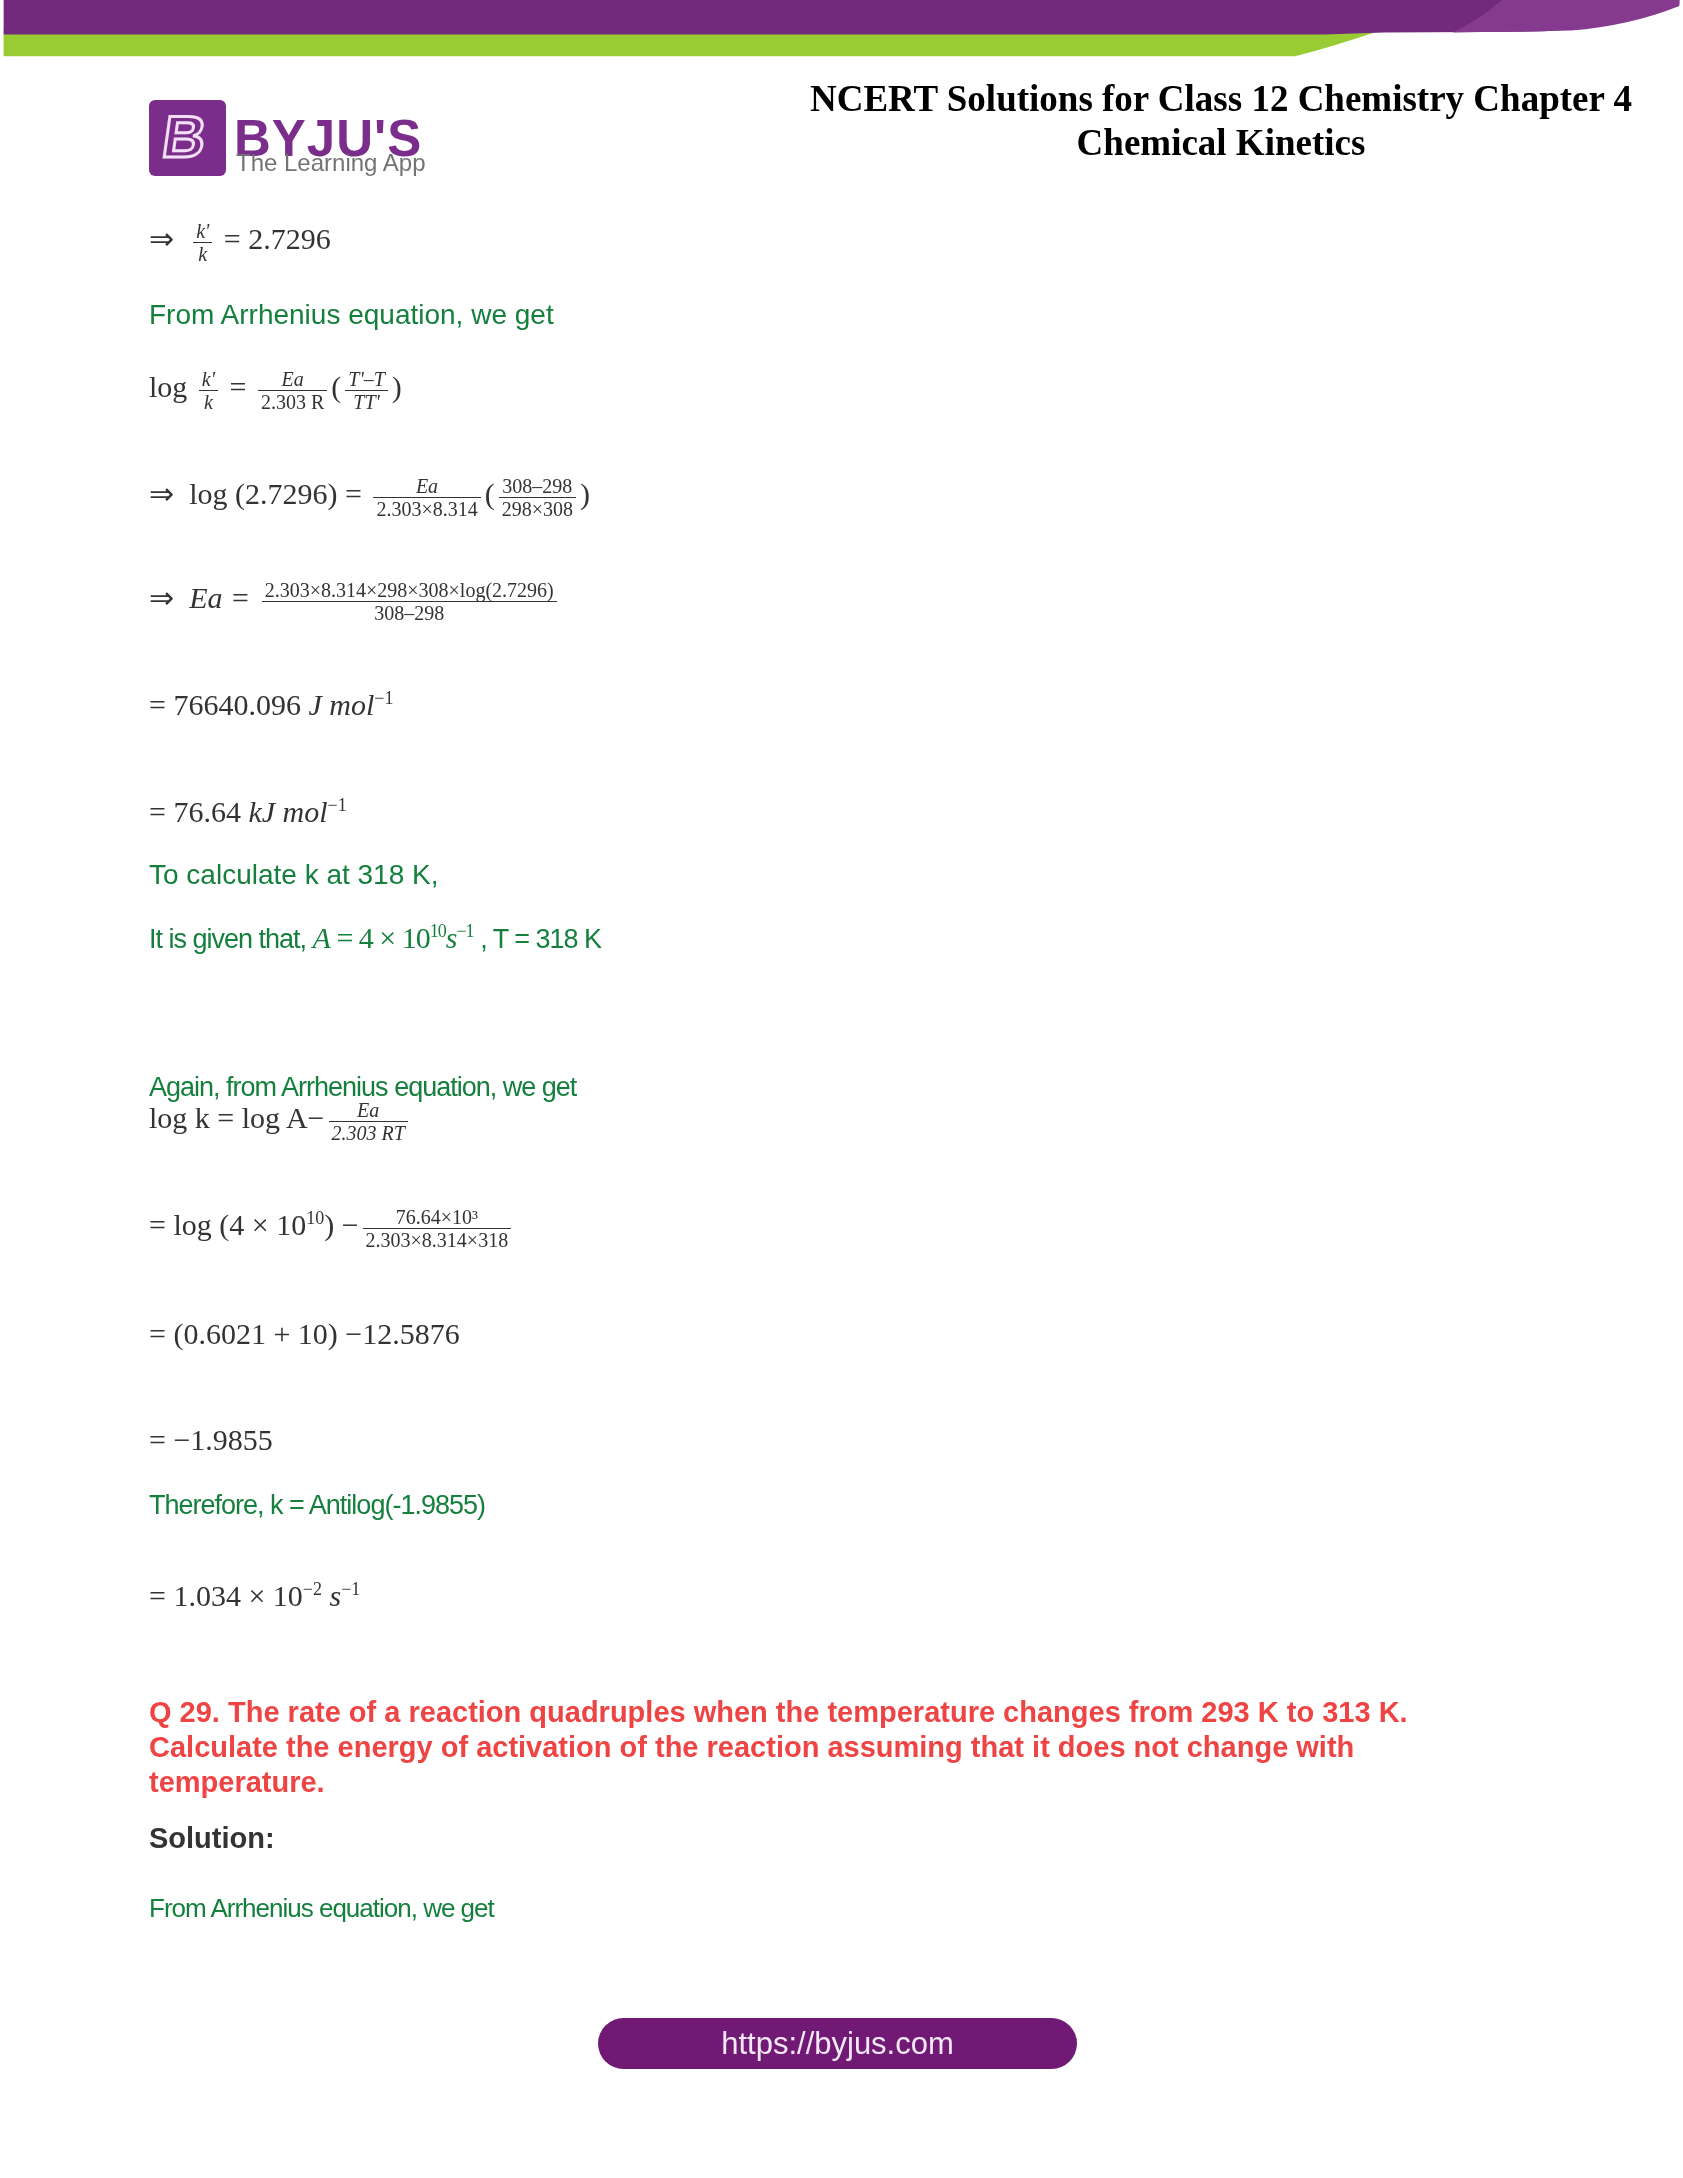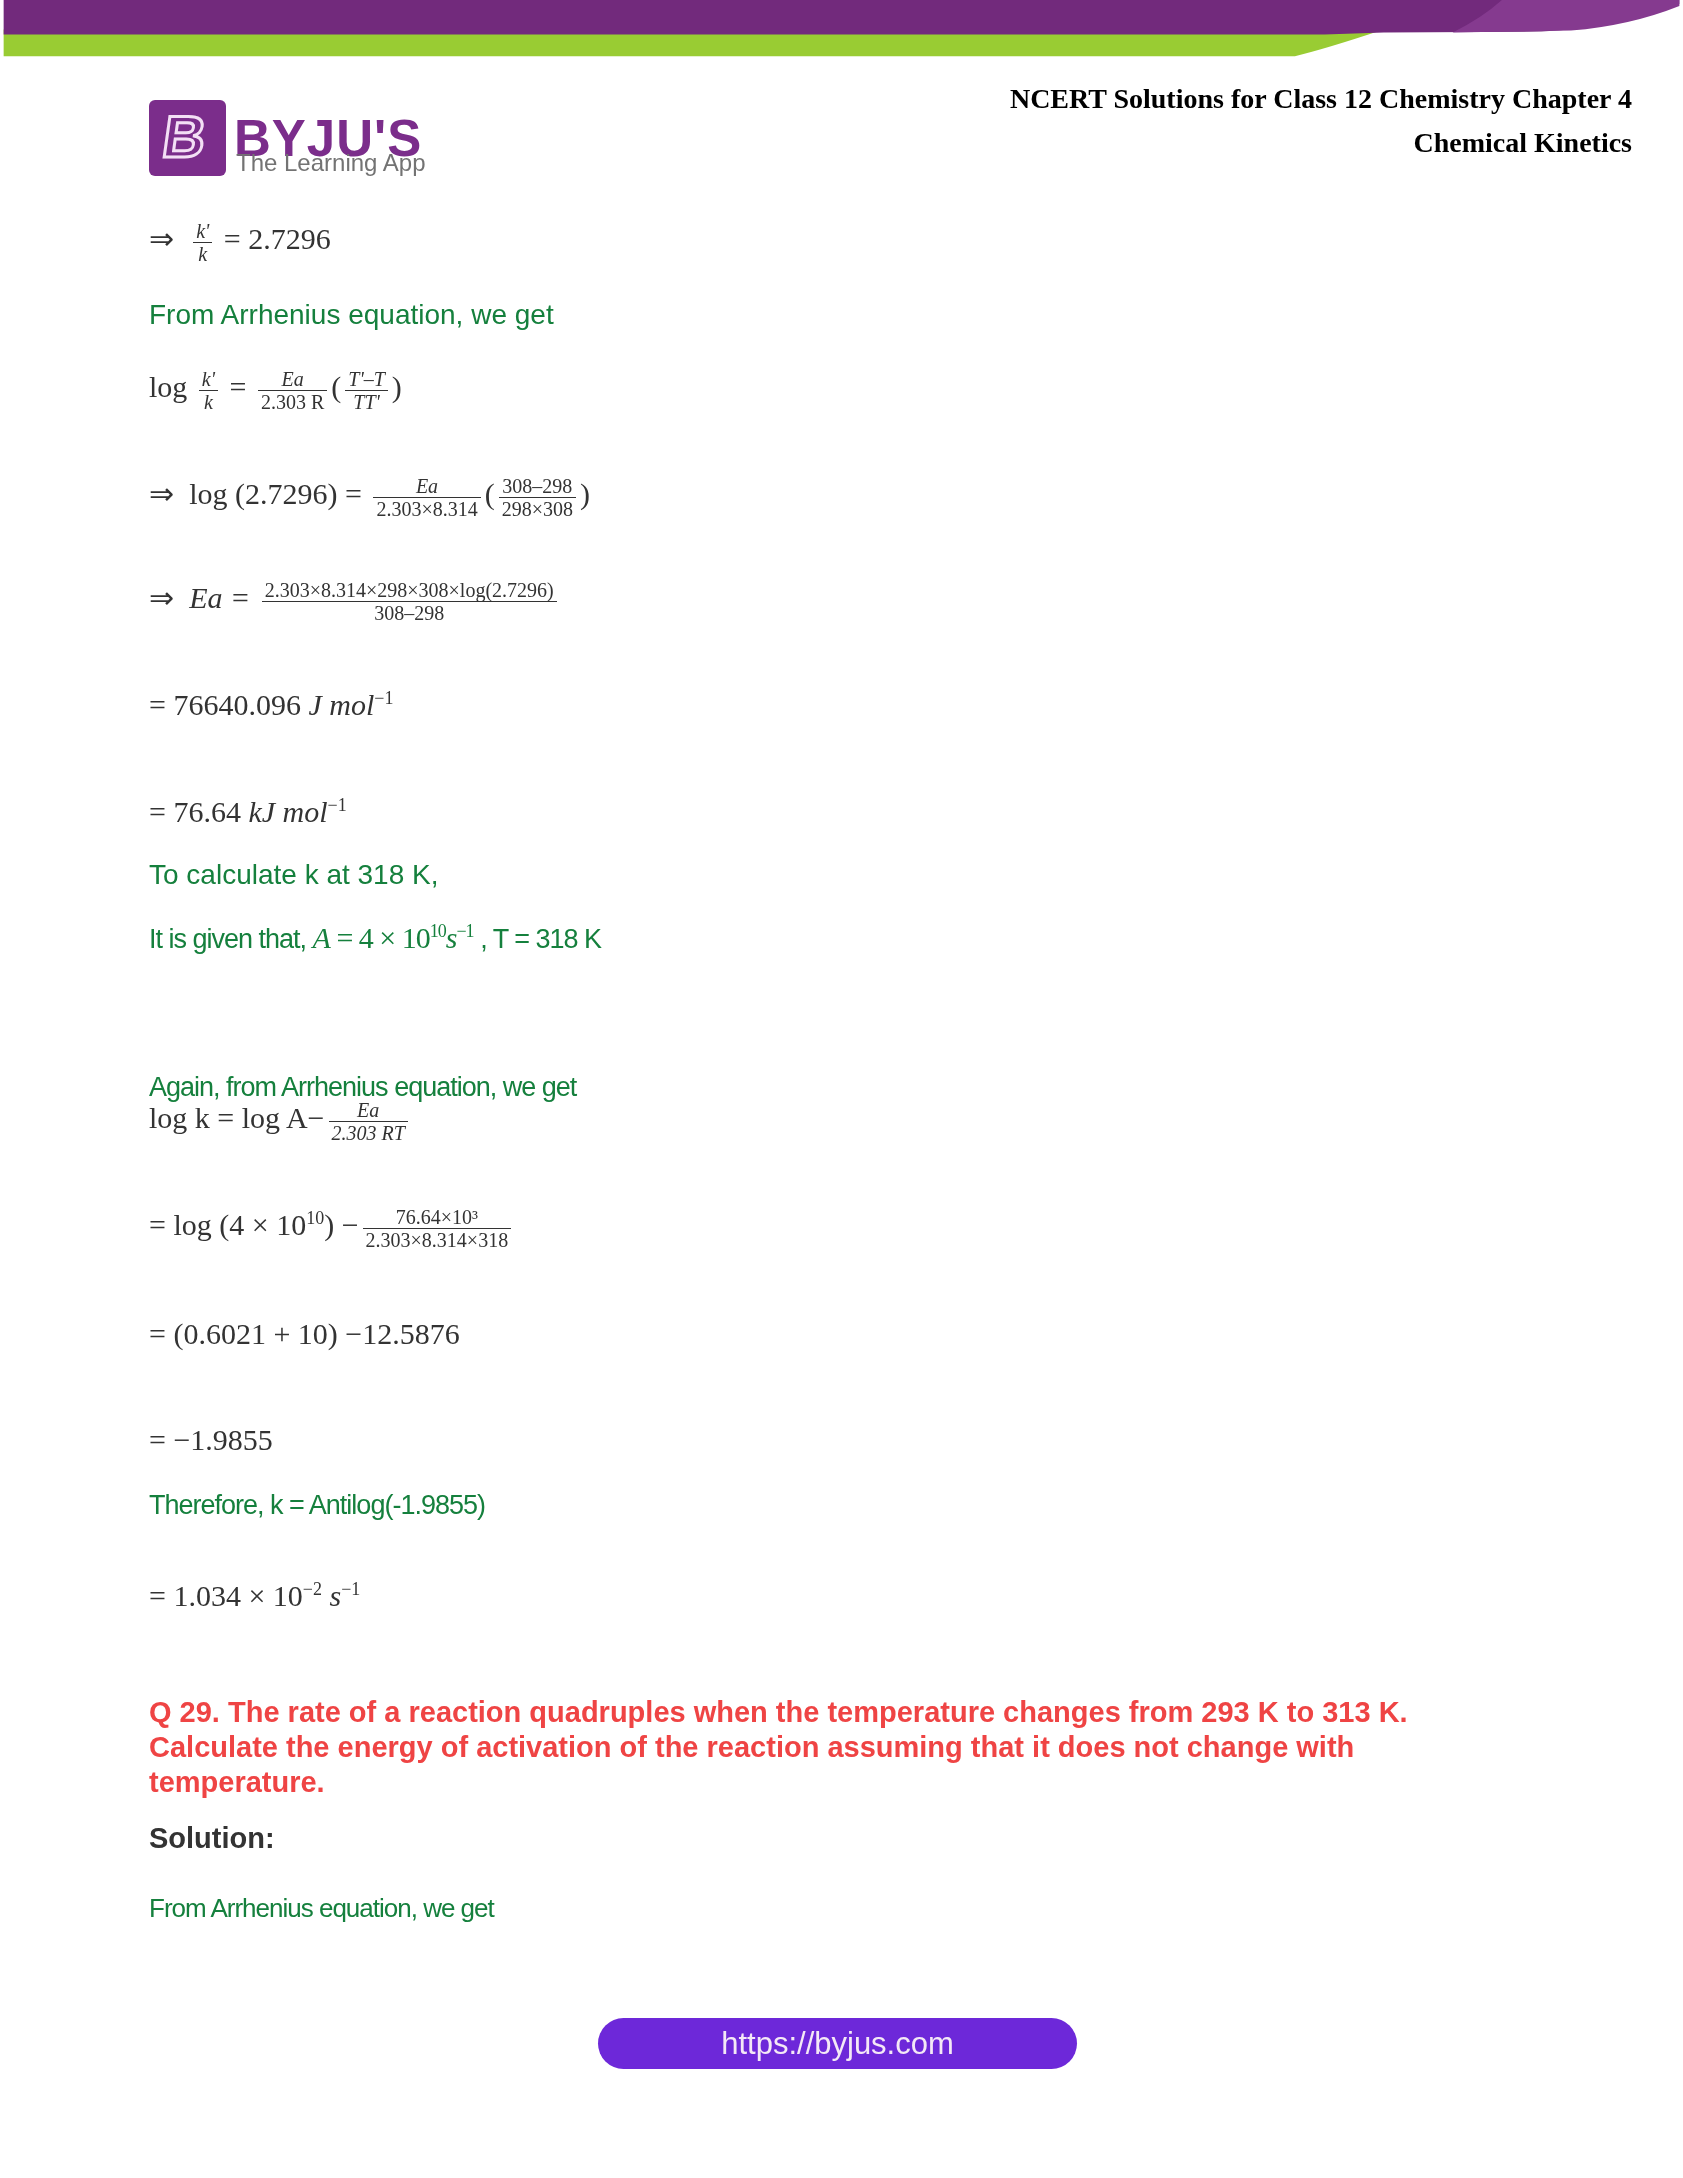--- a/index.html
+++ b/index.html
@@ -4,34 +4,34 @@
 <style>
   html, body { margin:0; padding:0; }
   body { width:1683px; height:2178px; position:relative; background:#ffffff; overflow:hidden;
          font-family:"Liberation Sans", sans-serif; color:#222; }
   .hdr-svg { position:absolute; left:0; top:0; }
   .logo-box { position:absolute; left:149px; top:100px; width:77px; height:76px; background:#7b2d8b; border-radius:6px; }
   .logo-b { position:absolute; left:14px; top:8px; font-family:"Liberation Sans", sans-serif; font-weight:bold;
             font-size:59px; color:#7b2d8b; -webkit-text-stroke:3px #f3dff5; transform:skewX(-8deg); line-height:59px; }
   .logo-word { position:absolute; left:234px; top:97px; font-size:51px; font-weight:bold; color:#7b2d8b; letter-spacing:1px; line-height:51px;margin-top:16px; }
   .logo-tag { position:absolute; left:236px; top:150px; font-size:24px; color:#737373; line-height:26px; }
-  .doc-title { position:absolute; right:51px; top:77px; text-align:right; font-family:"Liberation Serif", serif;
-               font-weight:bold; font-size:28px; line-height:44px; color:#000; }
+  .doc-title { position:absolute; right:51px; top:77px; text-align:center; font-family:"Liberation Serif", serif;
+               font-weight:bold; font-size:37px; line-height:44px; color:#000; }
   .m { position:absolute; left:149px; font-family:"Liberation Serif", serif; font-size:30px; color:#333; white-space:nowrap; }
   .t { position:absolute; left:149px; font-family:"Liberation Sans", sans-serif; font-size:28px; color:#15803d; white-space:nowrap;text-align:right; }
   .t.narrow { letter-spacing:-1px; font-size:27px; }
   .frac { display:inline-block; vertical-align:middle; text-align:center; font-size:20px; line-height:22px; margin:0 4px; }
   .frac .num { display:block; border-bottom:1.5px solid #333; padding:0 3px; }
   .frac .den { display:block; padding:0 3px; }
   i { font-style:italic; }
   sup { font-size:18px; }
   .q { position:absolute; left:149px; top:1695px; width:1366px; font-family:"Liberation Sans", sans-serif; font-weight:bold;
        font-size:29px; line-height:35px; color:#ef4444; }
   .sol { position:absolute; left:149px; top:1822px; font-weight:bold; font-size:29px; color:#333; }
-  .url-btn { position:absolute; left:598px; top:2018px; width:479px; height:51px; background:#6d28d9; border-radius:26px;
+  .url-btn { position:absolute; left:598px; top:2018px; width:479px; height:51px; background:#701a75; border-radius:26px;
              color:#f4e8f6; font-size:31px; line-height:51px; text-align:center; }
 </style>
 </head>
 <body>
 
 <svg class="hdr-svg" width="1683" height="69" viewBox="0 0 1700 70">
   <path d="M0 30 L1400 30 Q1340 50 1310 57 L0 57 Z" fill="#99cc33"></path>
   <path d="M0 0 L1700 0 L1700 4 Q1640 28 1560 32 L1400 33 Q1370 34 1340 35 L0 35 Z" fill="#722a7c"></path>
   <path d="M1520 0 L1700 0 L1700 6 Q1650 26 1590 31 L1470 33 Q1500 18 1520 0 Z" fill="#853a8f"></path>
 </svg>

